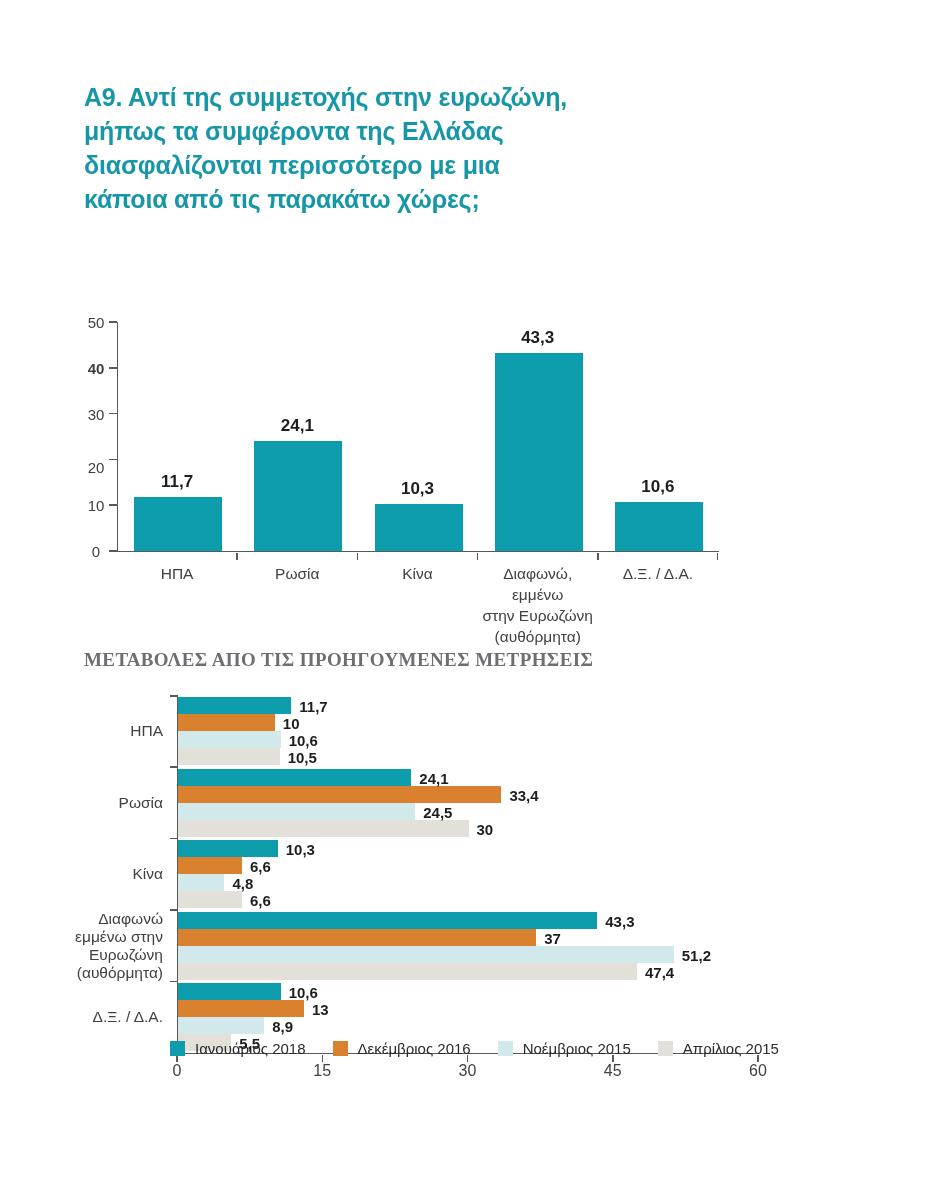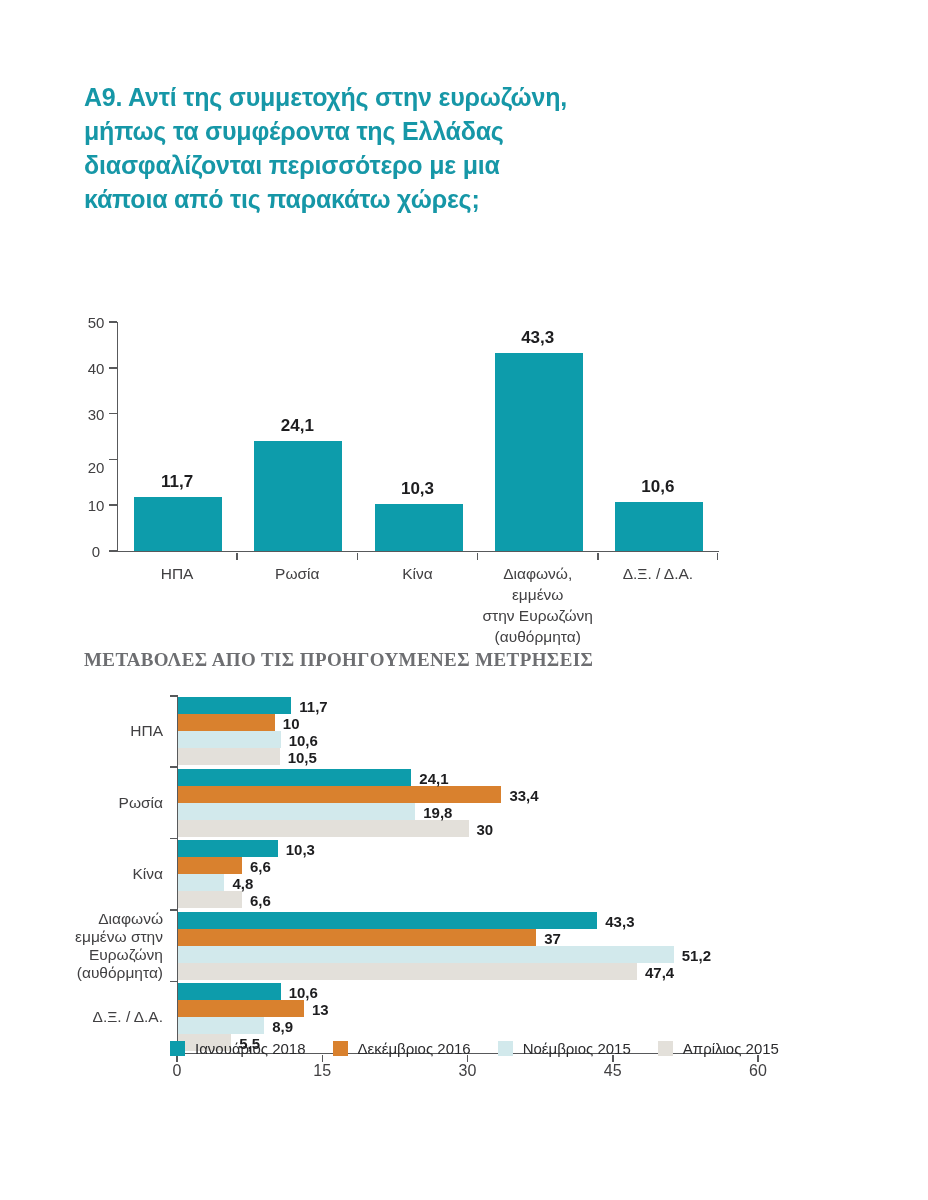--- a/index.html
+++ b/index.html
@@ -75,21 +75,21 @@
   <div class="title-block">
     <div class="title-line">Α9. Αντί της συμμετοχής στην ευρωζώνη,</div>
     <div class="title-line">μήπως τα συμφέροντα της Ελλάδας</div>
     <div class="title-line">διασφαλίζονται περισσότερο με μια</div>
     <div class="title-line">κάποια από τις παρακάτω χώρες;</div>
   </div>
 
   <div>
     <div id="c1-ylabels">
         <div class="c1-ylab" style="left: 82px; top: 314px;">50</div>
-        <div class="c1-ylab" style="left: 82px; top: 359.8px;">40</div>
+        <div class="c1-ylab" style="left: 82px; top: 359.8px; font-weight: bold;">40</div>
         <div class="c1-ylab" style="left: 82px; top: 405.6px;">30</div>
         <div class="c1-ylab" style="left: 82px; top: 451.4px; margin-top: 8px;">20</div>
         <div class="c1-ylab" style="left: 82px; top: 497.2px;">10</div>
         <div class="c1-ylab" style="left: 82px; top: 543px;">0</div>
       </div>
     <div id="c1-ticks">
         <div class="tick" style="left: 109px; top: 321.25px; width: 8px; height: 1.5px;"></div>
         <div class="tick" style="left: 109px; top: 367.05px; width: 8px; height: 1.5px;"></div>
         <div class="tick" style="left: 109px; top: 412.85px; width: 8px; height: 1.5px;"></div>
         <div class="tick" style="left: 109px; top: 458.65px; width: 8px; height: 1.5px;"></div>
@@ -218,21 +218,21 @@
     <div class="c1-val" style="left: 237.3px; top: 415.622px;">24,1</div>
     <div class="c1-val" style="left: 357.5px; top: 478.826px;">10,3</div>
     <div class="c1-val" style="left: 477.7px; top: 327.686px;">43,3</div>
     <div class="c1-val" style="left: 597.9px; top: 477.452px;">10,6</div>
     <div class="c2-val" style="left: 299.295px; top: 698px;">11,7</div>
     <div class="c2-val" style="left: 282.833px; top: 715px;">10</div>
     <div class="c2-val" style="left: 288.643px; top: 732px;">10,6</div>
     <div class="c2-val" style="left: 287.675px; top: 749px; text-align: center;">10,5</div>
     <div class="c2-val" style="left: 419.368px; top: 769.6px;">24,1</div>
     <div class="c2-val" style="left: 509.423px; top: 786.6px;">33,4</div>
-    <div class="c2-val" style="left: 423.242px; top: 803.6px;">19,8</div>
+    <div class="c2-val" style="left: 423.242px; top: 803.6px;">24,5</div>
     <div class="c2-val" style="left: 476.5px; top: 820.6px;">30</div>
     <div class="c2-val" style="left: 285.738px; top: 841.2px;">10,3</div>
     <div class="c2-val" style="left: 249.91px; top: 858.2px;">6,6</div>
     <div class="c2-val" style="left: 232.48px; top: 875.2px;">4,8</div>
     <div class="c2-val" style="left: 249.91px; top: 892.2px;">6,6</div>
     <div class="c2-val" style="left: 605.288px; top: 912.8px;">43,3</div>
     <div class="c2-val" style="left: 544.283px; top: 929.8px;">37</div>
     <div class="c2-val" style="left: 681.787px; top: 946.8px;">51,2</div>
     <div class="c2-val" style="left: 644.99px; top: 963.8px;">47,4</div>
     <div class="c2-val" style="left: 288.643px; top: 984.4px;">10,6</div>

